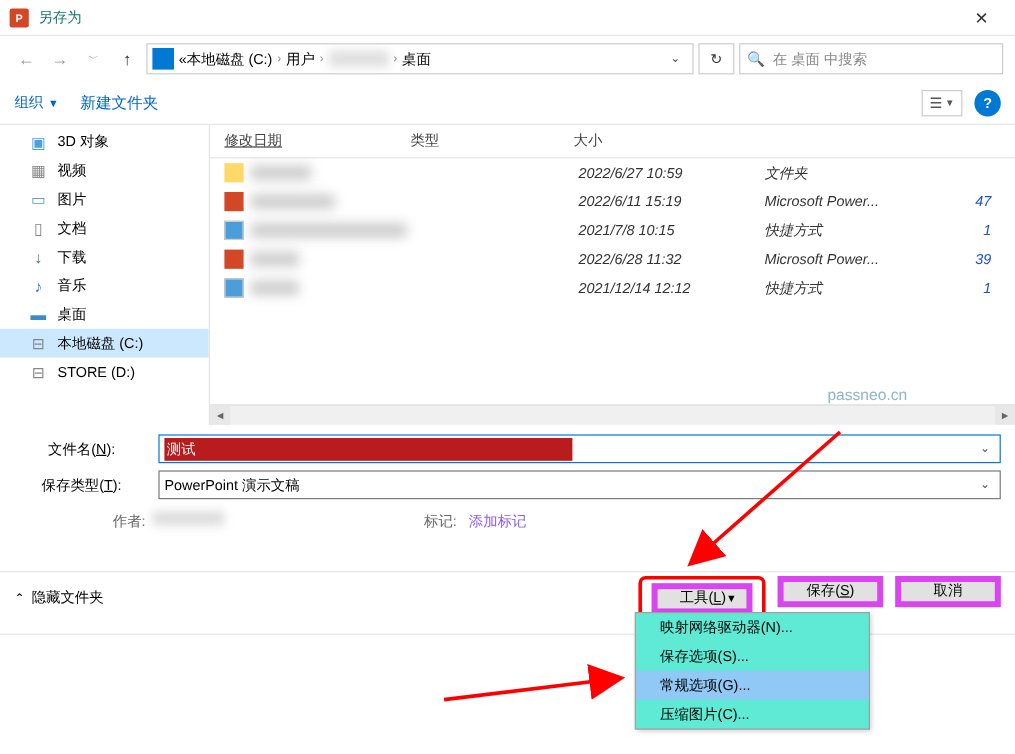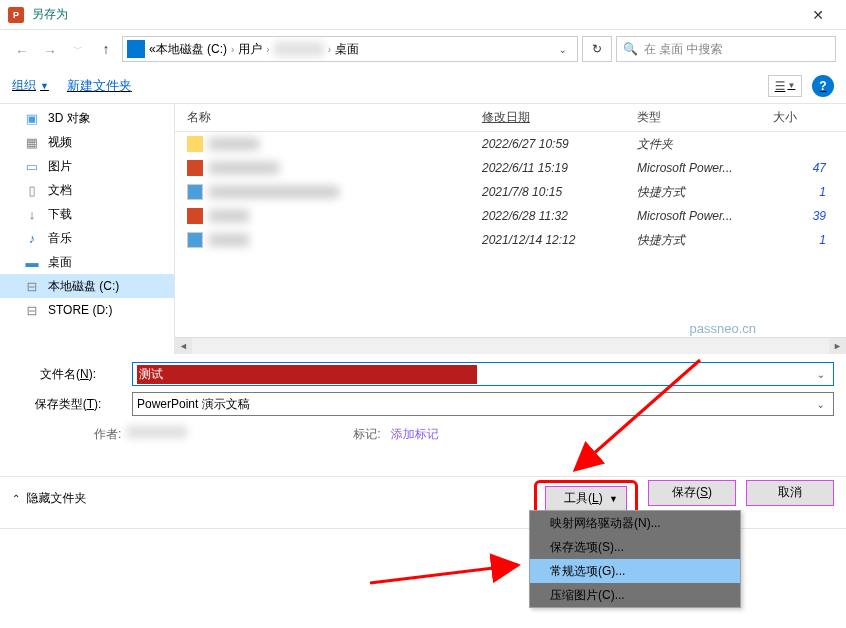--- a/index.html
+++ b/index.html
@@ -15,21 +15,21 @@
 .nav-arrow.enabled { color: #333; }
 .breadcrumb { flex: 1; height: 26px; border: 1px solid #ccc; display: flex; align-items: center; padding: 0 4px; background: #fff; }
 .bc-icon { width: 18px; height: 18px; background: #0078d4; margin-right: 4px; }
 .bc-sep { color: #888; margin: 0 4px; font-size: 10px; }
 .bc-item { color: #000; }
 .bc-blur { filter: blur(4px); background: #e0e0e0; width: 50px; height: 14px; }
 .bc-drop { margin-left: auto; color: #555; font-size: 10px; padding: 0 6px; }
 .refresh { width: 30px; height: 26px; border: 1px solid #ccc; display: flex; align-items: center; justify-content: center; color: #333; }
 .searchbox { width: 220px; height: 26px; border: 1px solid #ccc; display: flex; align-items: center; padding: 0 6px; color: #888; gap: 6px; }
 
-.toolbar { height: 36px; display: flex; align-items: center; padding: 0 12px; gap: 18px; border-bottom: 1px solid #e5e5e5; text-decoration: underline; }
+.toolbar { height: 36px; display: flex; align-items: center; padding: 0 12px; gap: 18px; border-bottom: 1px solid #e5e5e5; }
 .tb-item { color: #0066cc; font-size: 13px; display: flex; align-items: center; }
 .tb-item .drop { margin-left: 4px; font-size: 9px; }
 .tb-right { margin-left: auto; display: flex; gap: 10px; align-items: center; }
 .view-btn { width: 34px; height: 22px; border: 1px solid #ccc; display: flex; align-items: center; justify-content: center; color: #555; }
 .help-btn { width: 22px; height: 22px; border-radius: 50%; background: #0078d4; color: #fff; display: flex; align-items: center; justify-content: center; font-weight: bold; }
 
 .main { display: flex; height: 250px; }
 .sidebar { width: 175px; border-right: 1px solid #e5e5e5; overflow: hidden; padding-top: 2px; }
 .sb-item { height: 24px; display: flex; align-items: center; padding-left: 24px; gap: 8px; color: #000; }
 .sb-item.sel { background: #cce8ff; }
@@ -68,25 +68,25 @@
 .combobox .drop { color: #555; font-size: 10px; padding: 0 4px; }
 .metarow { display: flex; padding: 4px 0 4px 82px; gap: 6px; }
 .metalabel { color: #666; }
 .metavalblur { filter: blur(4px); background: #ddd; width: 60px; height: 12px; }
 .metalink { color: #8b5cf6; margin-left: 100px; }
 
 .footer { position: absolute; bottom: 108px; left: 0; right: 0; height: 44px; display: flex; align-items: center; padding: 0 12px; border-top: 1px solid #e5e5e5; }
 .hidefolder { display: flex; align-items: center; gap: 6px; color: #000; }
 .hidefolder .chev { font-size: 10px; }
 .fbtns { margin-left: auto; display: flex; gap: 10px; }
-.fbtn { min-width: 88px; height: 26px; border: 1px solid #d946ef; background: #e1e1e1; display: flex; align-items: center; justify-content: center; color: #000; }
+.fbtn { min-width: 88px; height: 26px; border: 5px solid #d946ef; background: #e1e1e1; display: flex; align-items: center; justify-content: center; color: #000; }
 .fbtn.tools { min-width: 82px; justify-content: space-between; padding: 0 8px 0 18px;}
 .tools-wrap { border: 3px solid #ff0000; border-radius: 6px; padding: 3px 8px; }
 
-.menu { position: absolute; left: 529px; top: 510px; width: 212px; background: #737373; border: 1px solid #a0a0a0; box-shadow: 2px 2px 4px rgba(0,0,0,0.2); }
+.menu { position: absolute; left: 529px; top: 510px; width: 196px; background: #5eead4; border: 1px solid #a0a0a0; box-shadow: 2px 2px 4px rgba(0,0,0,0.2); }
 .menu-item { height: 24px; display: flex; align-items: center; padding-left: 20px; color: #000; }
 .menu-item.hl { background: #90c8f6; }
 
 .arrow-svg { position: absolute; pointer-events: none; }
 
 .bottom-fill { position: absolute; left: 0; right: 0; bottom: 0; height: 100px; background: #fff; border-top: 1px solid #e5e5e5; }
 </style>
 </head>
 <body>
 
@@ -166,21 +166,20 @@
         <span class="ico" style="color:#888;">⊟</span>
         <span>本地磁盘 (C:)</span>
       </div>
     <div class="sb-item">
         <span class="ico" style="color:#888;">⊟</span>
         <span>STORE (D:)</span>
       </div>
   </div>
   <div class="filepane">
     <div class="headers">
-      <div class="col-name">名称</div>
       <div class="col-date">修改日期</div>
       <div class="col-type">类型</div>
       <div class="col-size">大小</div>
     </div>
     <div class="filelist">
       <div class="frow">
         <div class="fn">
             <div class="fico folder"></div>
             <div class="fblur" style="width:50px;"></div>
           </div>

